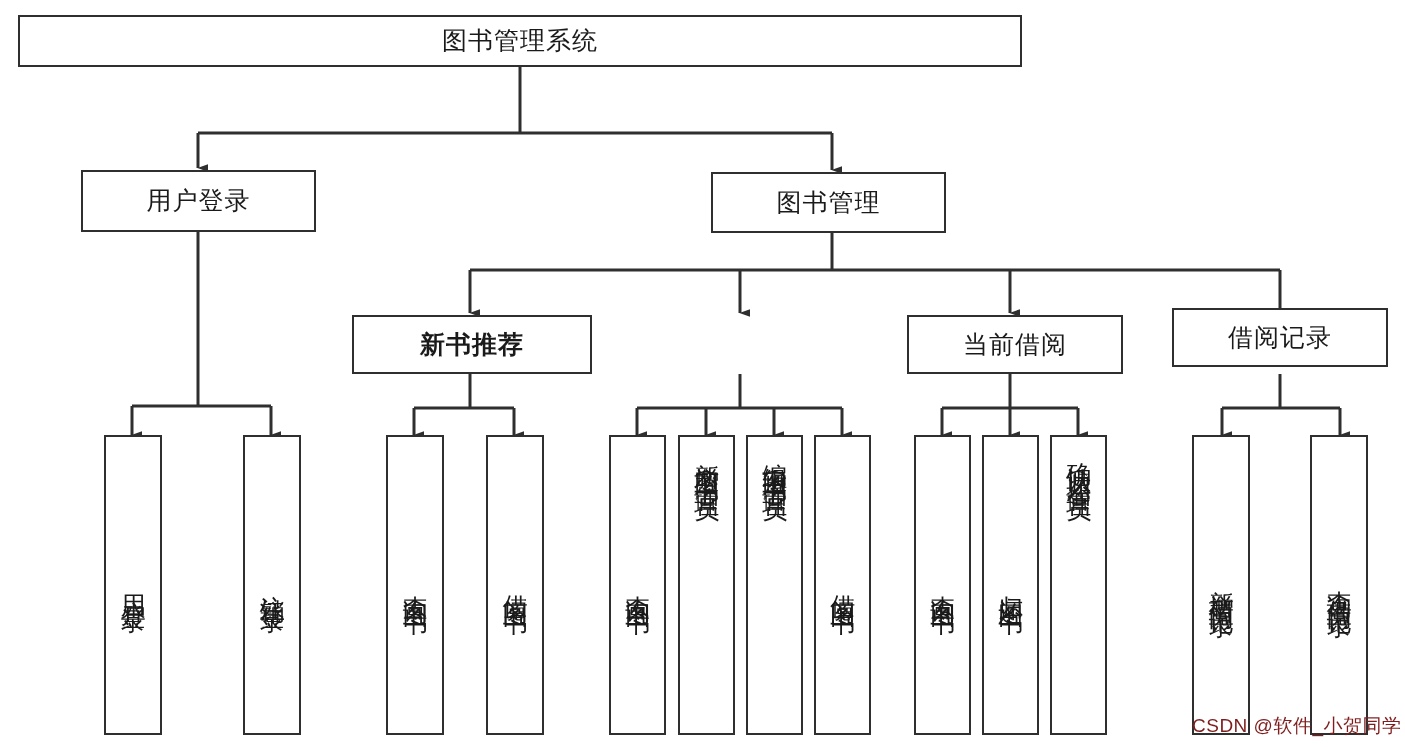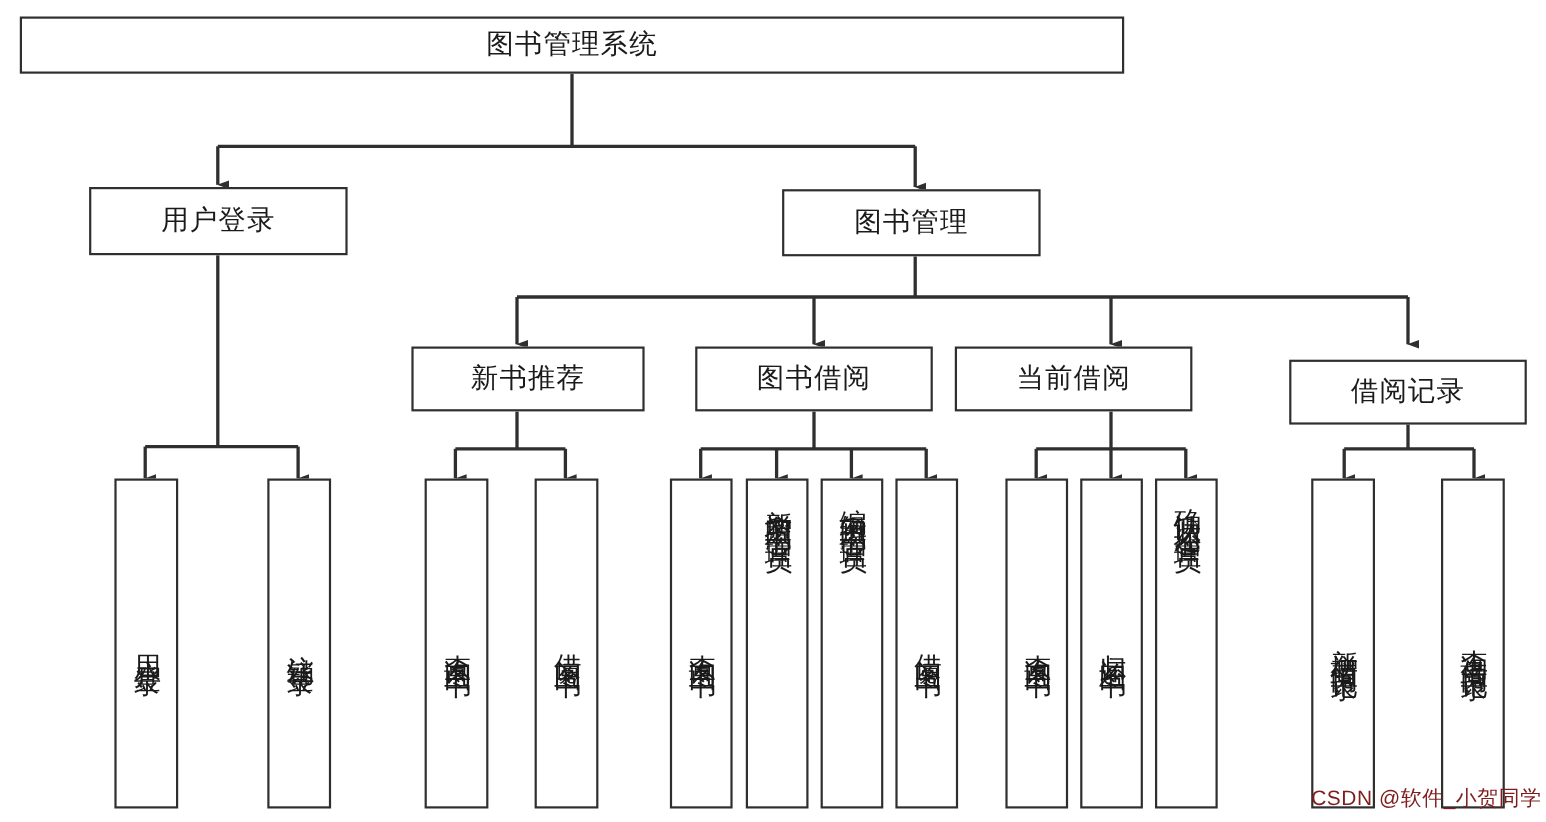--- a/index.html
+++ b/index.html
@@ -127,30 +127,27 @@
     <span class="lbl">图书管理系统</span>
   </div>
 
   <div class="node h" style="left:81px; top:170px; width:235px; height:62px;">
     <span class="lbl">用户登录</span>
   </div>
   <div class="node h" style="left:711px; top:172px; width:235px; height:61px;text-align:center;">
     <span class="lbl">图书管理</span>
   </div>
 
-  <div class="node h" style="left:374px; top:315px; width:212px; height:59px;">
+  <div class="node h" style="left:352px; top:315px; width:240px; height:59px;font-weight:bold;">
     <span class="lbl">新书推荐</span>
   </div>
-  <div class="node h" style="left:632px; top:315px; width:216px; height:59px;">
-    <span class="lbl">图书借阅</span>
-  </div>
-  <div class="node h" style="left:868px; top:315px; width:216px; height:59px;">
+  <div class="node h" style="left:907px; top:315px; width:216px; height:59px;">
     <span class="lbl">当前借阅</span>
   </div>
-  <div class="node h" style="left:1172px; top:327px; width:216px; height:59px;">
+  <div class="node h" style="left:1172px; top:308px; width:216px; height:59px;">
     <span class="lbl">借阅记录</span>
   </div>
 
   <div class="node v" style="left:104px; top:435px; width:58px; height:300px;">
     <span class="lbl">用户登录</span>
   </div>
   <div class="node v" style="left:243px; top:435px; width:58px; height:300px;">
     <span class="lbl">注销登录</span>
   </div>
 

